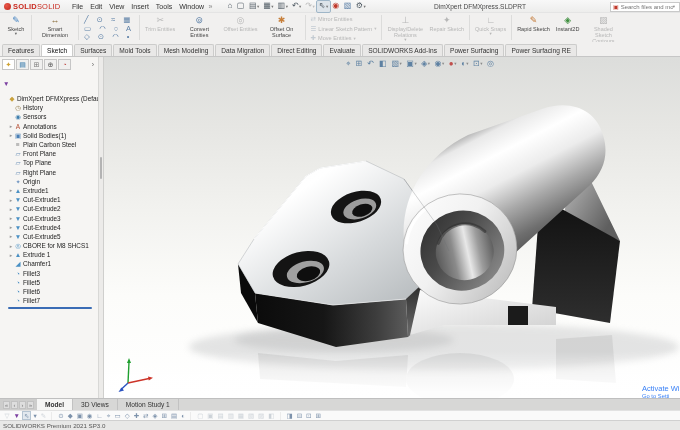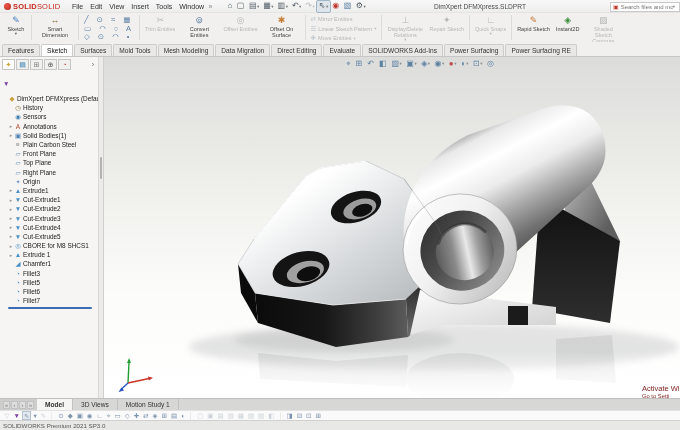--- a/index.html
+++ b/index.html
@@ -82,21 +82,21 @@
   #splitter .handle{position:absolute;left:1px;top:100px;width:2px;height:22px;
     background:#b3b3b3;border-radius:1px}
 
   
   #viewport{left:104px;top:57px;width:576px;height:341px;overflow:hidden}
   #gfx{position:absolute;left:0;top:0;width:100%;height:100%}
   #hud{position:absolute;left:242px;top:2px;display:flex;align-items:center;gap:4.5px}
   .hicon{display:flex;align-items:center}
   .hicon .ic{font-size:8px;line-height:9px;color:#5e81a2}
   .hicon .car{font-size:4.5px;color:#8a8a8a;margin-left:.5px}
-  #watermark{position:absolute;left:538px;top:329px;color:#7f1d1d;white-space:nowrap;line-height:6.5px}
+  #watermark{position:absolute;left:538px;top:329px;color:#3b82f6;white-space:nowrap;line-height:6.5px}
   #watermark .w1{font-size:7.5px;display:block}
   #watermark .w2{font-size:5.8px;display:block}
 
   
   #bottombar{left:0;top:398px;width:680px;height:12px;background:#d7d7d6;
     border-top:1px solid #bfbfbf;display:flex;align-items:stretch}
   .bnav{display:flex;align-items:center;gap:1px;padding:0 3px;background:#cdcdcc}
   .bnavbtn{font-size:5.5px;color:#777;width:7px;height:8px;line-height:7px;text-align:center;
     background:#dedede;border:1px solid #c2c2c2}
   .btabs{display:flex;align-items:stretch}

